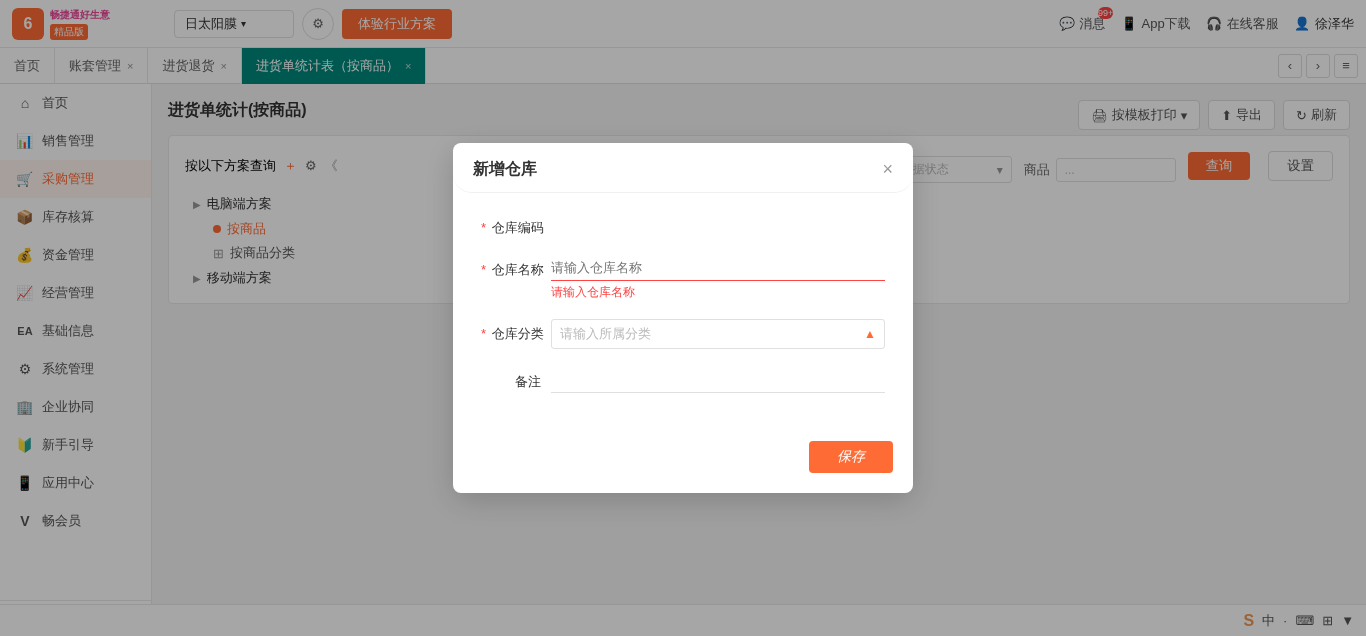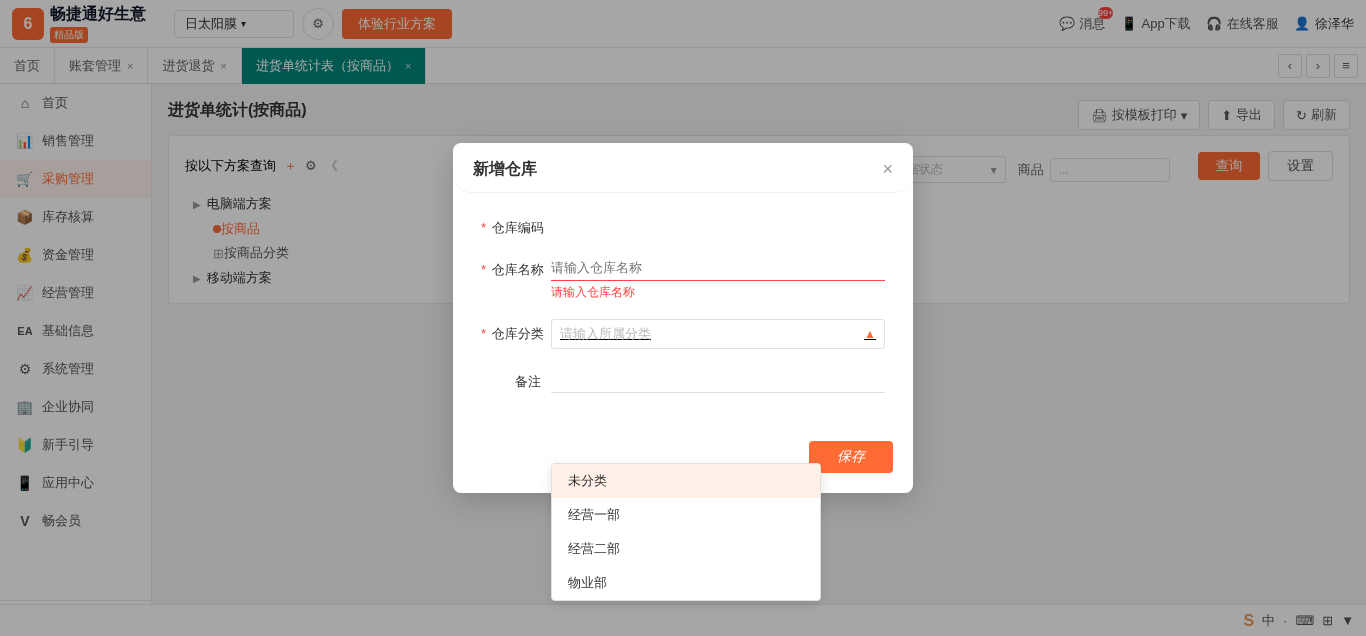--- a/index.html
+++ b/index.html
@@ -128,21 +128,21 @@
     }
     .filter-header {
       display: flex; align-items: center; gap: 8px; margin-bottom: 8px;
     }
     .filter-add { color: #ff6b35; cursor: pointer; }
     .filter-settings { color: #666; cursor: pointer; }
     .filter-collapse { color: #999; cursor: pointer; }
     .filter-tree { padding-left: 8px; }
     .tree-item { display: flex; align-items: center; gap: 6px; padding: 4px 0; cursor: pointer; color: #333; }
     .tree-item .arrow { color: #999; font-size: 10px; }
-    .tree-child { padding-left: 16px; display: flex; align-items: center; padding: 3px 0 3px 20px; cursor: pointer; color: #555; }
+    .tree-child { padding-left: 16px; display: flex; align-items: center; gap: 6px; padding: 3px 0 3px 20px; cursor: pointer; color: #555; }
     .tree-child.active { color: #ff6b35; }
     .orange-dot { width: 8px; height: 8px; background: #ff6b35; border-radius: 50%; }
 
     .toolbar-right {
       position: absolute; top: 16px; right: 16px;
       display: flex; gap: 8px; align-items: center;
     }
     .btn-outline {
       border: 1px solid #ddd; background: #fff; color: #555;
       padding: 5px 12px; border-radius: 4px; cursor: pointer; display: flex; align-items: center; gap: 4px;
@@ -213,21 +213,21 @@
     }
     .form-input {
       width: 100%; border: none; border-bottom: 1px solid #e0e0e0;
       padding: 5px 0; font-size: 13px; color: #333; outline: none;
     }
     .form-input.error { border-bottom-color: #ff4444; }
     .error-tip { color: #ff4444; font-size: 12px; margin-top: 3px; }
     .dropdown-trigger {
       width: 100%; border: 1px solid #e0e0e0; border-radius: 3px;
       padding: 5px 8px; display: flex; align-items: center; justify-content: space-between;
-      cursor: pointer; background: #fff; text-decoration: underline;
+      cursor: pointer; background: #fff;
     }
     .dropdown-trigger .placeholder { color: #bbb; }
     .dropdown-trigger .arrow-up { color: #ff6b35; font-size: 12px; }
 
     
     .dropdown-list {
       position: absolute; background: #fff; border: 1px solid #e0e0e0;
       border-radius: 4px; box-shadow: 0 4px 12px rgba(0,0,0,0.12);
       z-index: 200; left: 98px; top: 320px; width: 270px;
     }
@@ -256,21 +256,21 @@
   </style>
 </head>
 <body>
 
 <div class="top-header">
   <div class="logo-area">
     <div class="logo-icon">
       <span>6</span>
     </div>
     <div>
-      <div style="font-size:16px;color:#0f172a;font-weight:bold;">畅捷通好生意</div>
+      <div style="font-size:10px;color:#ec4899;font-weight:bold;">畅捷通好生意</div>
       <span class="logo-badge">精品版</span>
     </div>
   </div>
 
   <div class="store-selector" style="margin-left:12px;">
     <span>日太阳膜</span>
     <span class="chevron-down">▾</span>
   </div>
 
   <div class="settings-btn">
@@ -419,22 +419,22 @@
               <span>▾</span>
             </div>
           </div>
           <div class="query-item">
             <span class="query-label">商品</span>
             <div class="select-input">
               <span style="color:#bbb;">...</span>
             </div>
           </div>
         </div>
-        <button class="btn-primary" style="margin-left:20px;">查询</button>
-        <button class="btn-white" style="margin-left:0;">设置</button>
+        <button class="btn-primary" style="margin-left:4px;">查询</button>
+        <button class="btn-white" style="margin-left:10px;">设置</button>
       </div>
 
       <div class="filter-tree">
         <div class="tree-item">
           <span class="arrow">▶</span>
           <span>电脑端方案</span>
         </div>
         <div class="tree-child active">
           <span class="orange-dot"></span>
           <span style="color:#ff6b35;">按商品</span>
@@ -505,26 +505,20 @@
         </div>
         <div class="form-control">
           <input class="form-input" style="">
         </div>
       </div>
     </div>
     <div class="modal-footer">
       <button class="btn-save">保存</button>
     </div>
 
-    <div class="dropdown-list">
-      <div class="dropdown-item selected">未分类</div>
-      <div class="dropdown-item">经营一部</div>
-      <div class="dropdown-item">经营二部</div>
-      <div class="dropdown-item">物业部</div>
-    </div>
   </div>
 </div>
 
 <div class="bottom-bar">
   <div class="bottom-left">
   </div>
   <div class="bottom-right">
     <span style="color:#e95;font-size:16px;font-weight:bold;">S</span>
     <span style="color:#555;">中</span>
     <span style="color:#555;">·</span>

